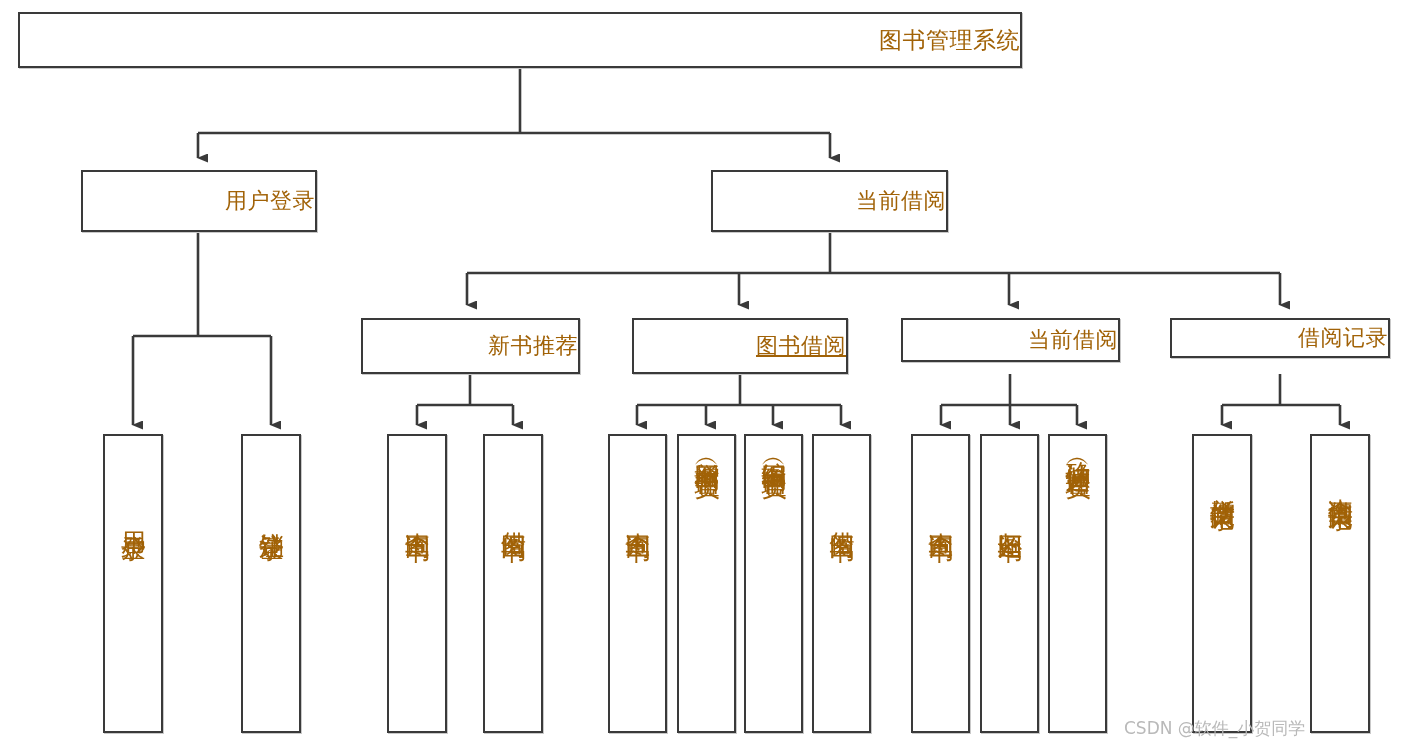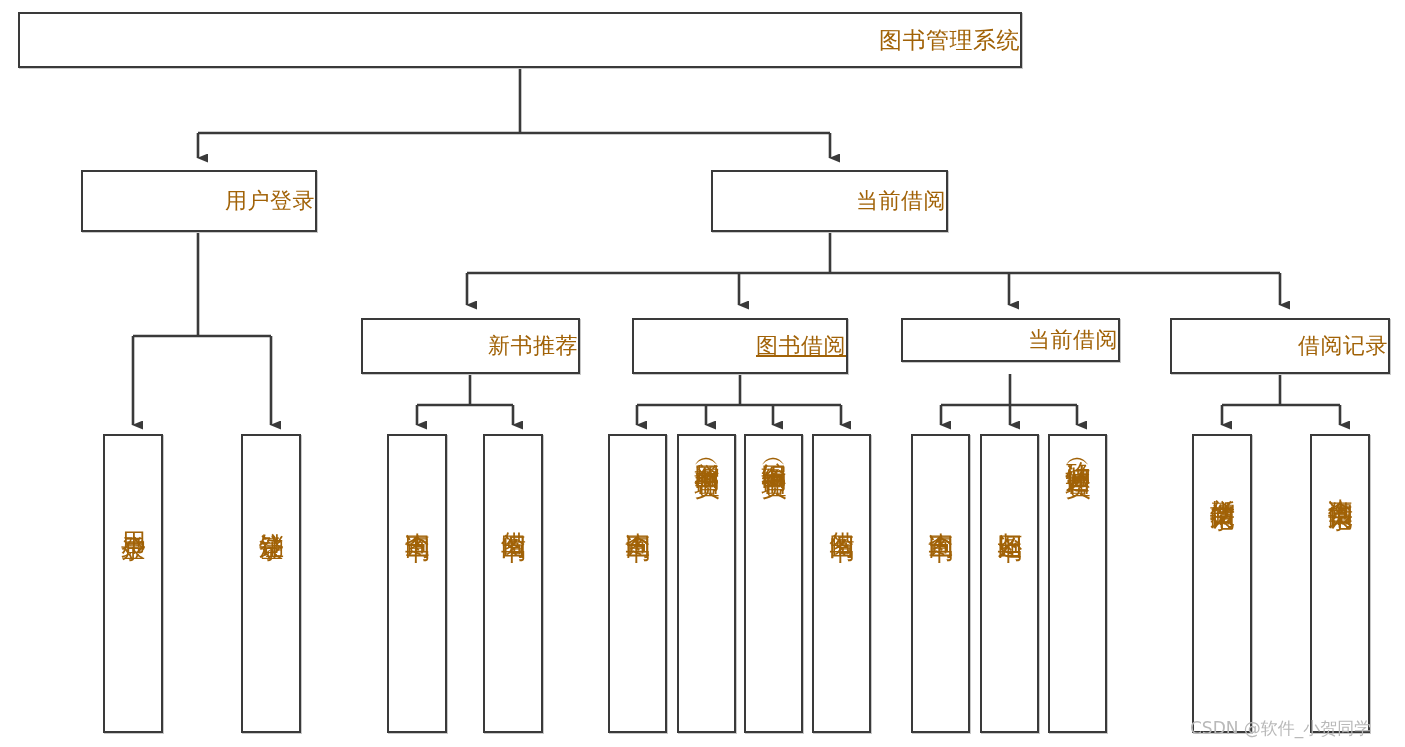--- a/index.html
+++ b/index.html
@@ -146,21 +146,21 @@
 
   <div class="node horiz" style="left:361px; top:318px; width:219px; height:56px;padding-left:18px;">
     <span class="lbl">新书推荐</span>
   </div>
   <div class="node horiz" style="left:632px; top:318px; width:216px; height:56px;text-decoration:underline;">
     <span class="lbl">图书借阅</span>
   </div>
   <div class="node horiz" style="left:901px; top:318px; width:219px; height:44px;">
     <span class="lbl">当前借阅</span>
   </div>
-  <div class="node horiz" style="left:1170px; top:318px; width:220px; height:56px;">
+  <div class="node horiz" style="left:1170px; top:318px; width:220px; height:40px;">
     <span class="lbl">借阅记录</span>
   </div>
 
   <div class="node vert mid" style="left:103px; top:434px; width:60px; height:299px;">
     <span class="lbl">用户登录</span>
   </div>
   <div class="node vert mid" style="left:241px; top:434px; width:60px; height:299px;">
     <span class="lbl">注销登录</span>
   </div>
 
@@ -194,15 +194,15 @@
     <span class="lbl">确认归还（管理员）</span>
   </div>
 
   <div class="node vert" style="left:1192px; top:434px; width:60px; height:299px;">
     <span class="lbl" style="margin-top:42px;">新增借阅记录</span>
   </div>
   <div class="node vert" style="left:1310px; top:434px; width:60px; height:299px;">
     <span class="lbl" style="margin-top:42px;">查询借阅记录</span>
   </div>
 
-  <div class="watermark" style="left:1190px; top:717px;">CSDN @软件_小贺同学</div>
+  <div class="watermark" style="left:1124px; top:717px;">CSDN @软件_小贺同学</div>
 
 </div>
 
 </body></html>

